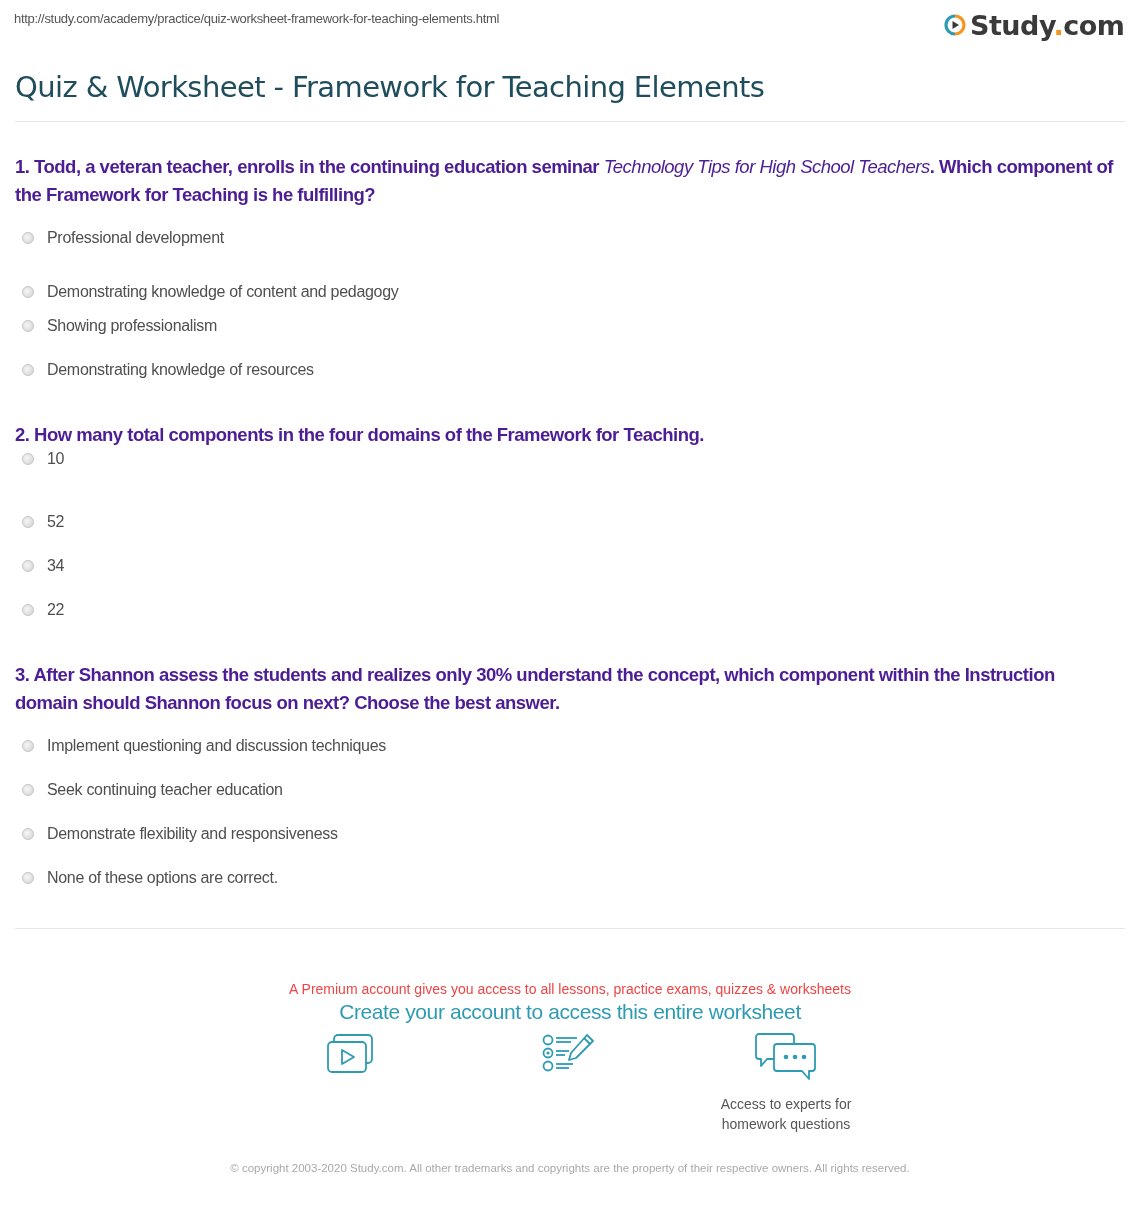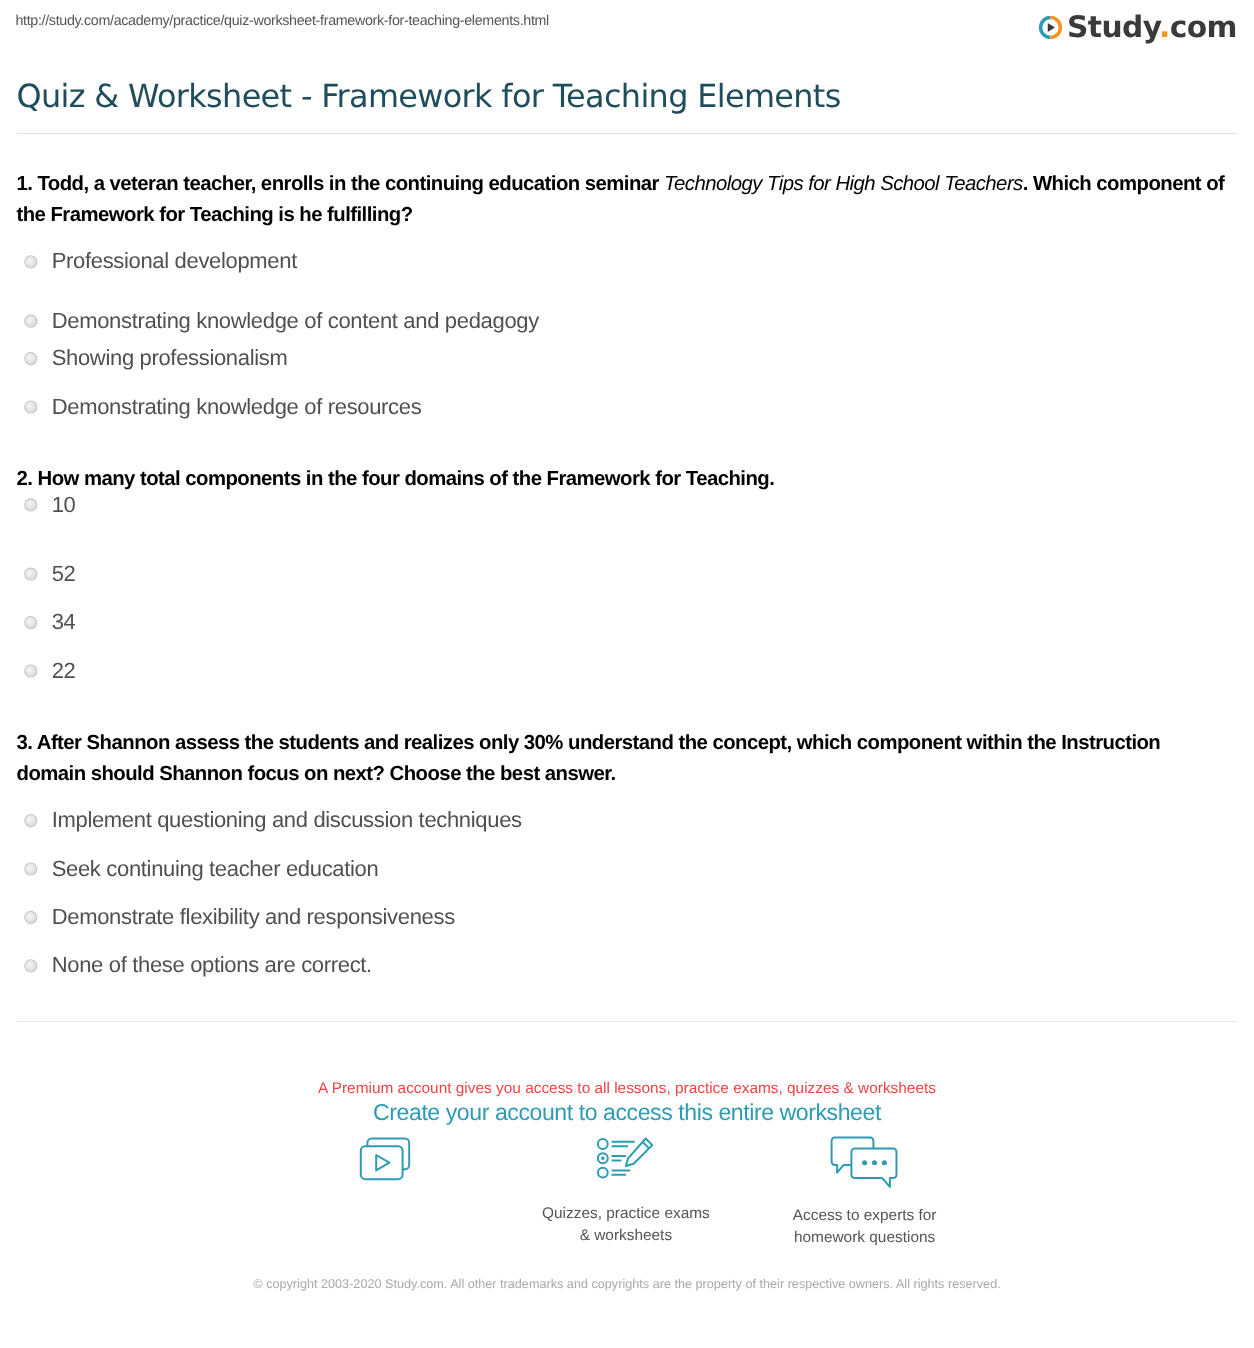--- a/index.html
+++ b/index.html
@@ -23,37 +23,37 @@
       position: absolute; left: 15px; top: 70px;
       font-size: 29px; font-weight: normal; color: #1f4d5c;
       letter-spacing: -0.6px;
       font-family: "DejaVu Sans", sans-serif;
       white-space: nowrap;
     }
     .hr { position: absolute; left: 15px; width: 1110px; height: 1px; background: #e6e6e6; }
 
     .question {
       position: absolute; left: 15px; width: 1100px;
-      font-size: 18.5px; font-weight: bold; color: #000000; line-height: 28px;
+      font-size: 18.5px; font-weight: bold; color: #4c1d95; line-height: 28px;
       letter-spacing: -0.5px;
       font-family: "Liberation Sans", sans-serif;
     }
     .question .q-italic { font-style: italic; font-weight: normal; }
 
     .option {
       position: absolute; left: 22px; height: 22px;
       display: flex; align-items: center; cursor: pointer;
     }
     .radio {
       width: 12px; height: 12px; border-radius: 50%;
       background: radial-gradient(circle at 40% 40%, #f6f6f6 0%, #dcdcdc 70%, #bdbdbd 100%);
       border: 1px solid #c6c6c6;
       margin-right: 13px;
     }
-    .option-label { font-size: 20px; color: #4f4f4f; letter-spacing: -0.3px; font-family: "Liberation Sans", sans-serif; }
+    .option-label { font-size: 16px; color: #4f4f4f; letter-spacing: -0.3px; font-family: "Liberation Sans", sans-serif; }
 
     .cta-title {
       position: absolute; left: 0; width: 1140px; top: 1000px; text-align: center;
       font-size: 21px; color: #2e9bb3; letter-spacing: -0.4px;
       font-family: "Liberation Sans", sans-serif;
     }
     .cta-sub {
       position: absolute; left: 0; width: 1140px; top: 981px; text-align: center;
       font-size: 14px; color: #ef4444; font-family: "Liberation Sans", sans-serif;
     }
@@ -169,24 +169,20 @@
     <circle cx="7" cy="34" r="4.5" fill="none" stroke="#2e9bb3" stroke-width="1.8"></circle>
     <line x1="15" y1="6" x2="36" y2="6" stroke="#2e9bb3" stroke-width="1.8"></line>
     <line x1="15" y1="10" x2="30" y2="10" stroke="#2e9bb3" stroke-width="1.8"></line>
     <line x1="15" y1="19" x2="28" y2="19" stroke="#2e9bb3" stroke-width="1.8"></line>
     <line x1="15" y1="23" x2="24" y2="23" stroke="#2e9bb3" stroke-width="1.8"></line>
     <line x1="15" y1="32" x2="32" y2="32" stroke="#2e9bb3" stroke-width="1.8"></line>
     <line x1="15" y1="36" x2="28" y2="36" stroke="#2e9bb3" stroke-width="1.8"></line>
     <path d="M46 3 L52 9 L35 26 L28 28 L30 21 Z" fill="none" stroke="#2e9bb3" stroke-width="1.8" stroke-linejoin="round"></path>
     <line x1="43" y1="6" x2="49" y2="12" stroke="#2e9bb3" stroke-width="1.8"></line>
   </svg>
-  <div class="feature-label">
-    <div>Quizzes, practice exams</div>
-    <div>&amp; worksheets</div>
-  </div>
 </div>
 
 <div class="feature" style="left:696px;">
   <svg width="66" height="50" viewBox="0 0 66 50">
     <path d="M6 2 H38 A3 3 0 0 1 41 5 V24 A3 3 0 0 1 38 27 H14 L8 34 V27 H6 A3 3 0 0 1 3 24 V5 A3 3 0 0 1 6 2 Z" fill="none" stroke="#2e9bb3" stroke-width="1.8" stroke-linejoin="round"></path>
     <path d="M24 12 H59 A3 3 0 0 1 62 15 V36 A3 3 0 0 1 59 39 H56 V47 L49 39 H24 A3 3 0 0 1 21 36 V15 A3 3 0 0 1 24 12 Z" fill="#ffffff" stroke="#2e9bb3" stroke-width="1.8" stroke-linejoin="round"></path>
     <circle cx="33" cy="25" r="2.3" fill="#2e9bb3"></circle>
     <circle cx="42" cy="25" r="2.3" fill="#2e9bb3"></circle>
     <circle cx="51" cy="25" r="2.3" fill="#2e9bb3"></circle>
   </svg>

